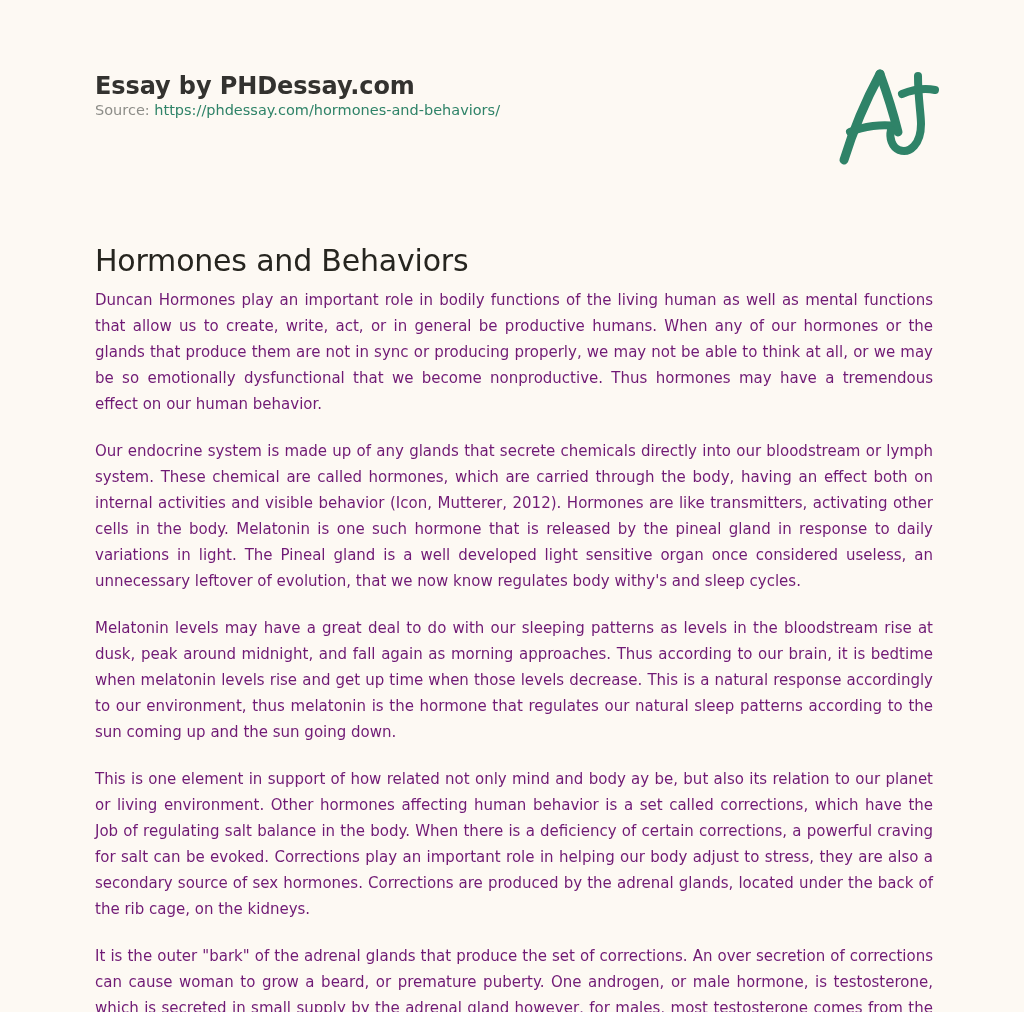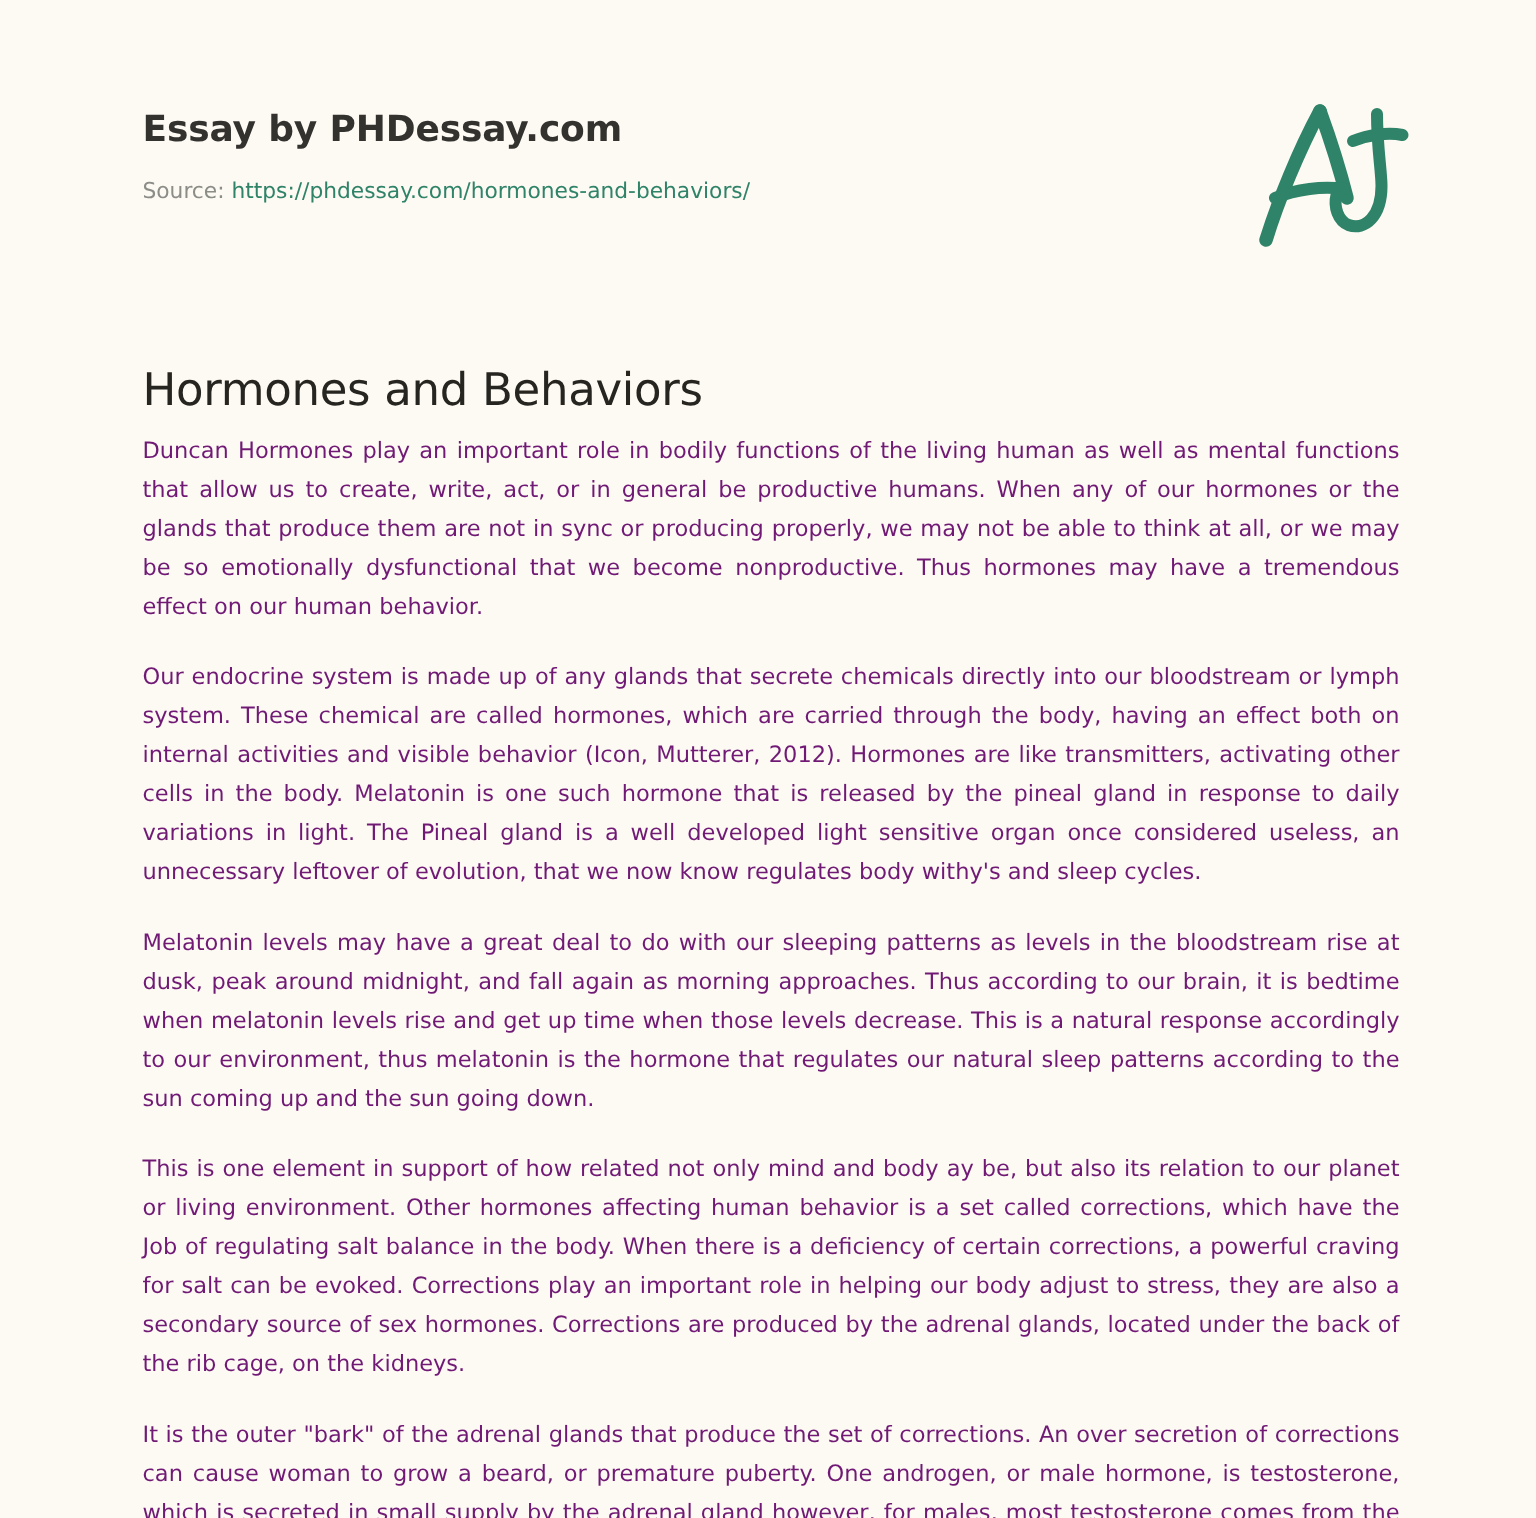--- a/index.html
+++ b/index.html
@@ -34,21 +34,20 @@
   .brand-line {
     font-size: 24px;
     font-weight: 700;
     color: #33322f;
     letter-spacing: -0.1px;
     line-height: 1.2;
     white-space: nowrap;
   }
 
   .source-line {
-    margin-top: 18px;
     font-size: 14.5px;
     line-height: 1.3;
     white-space: nowrap;
   }
   .source-label {
     color: #8d8d88;
   }
   .source-url {
     color: #2f8368;
     text-decoration: none;

